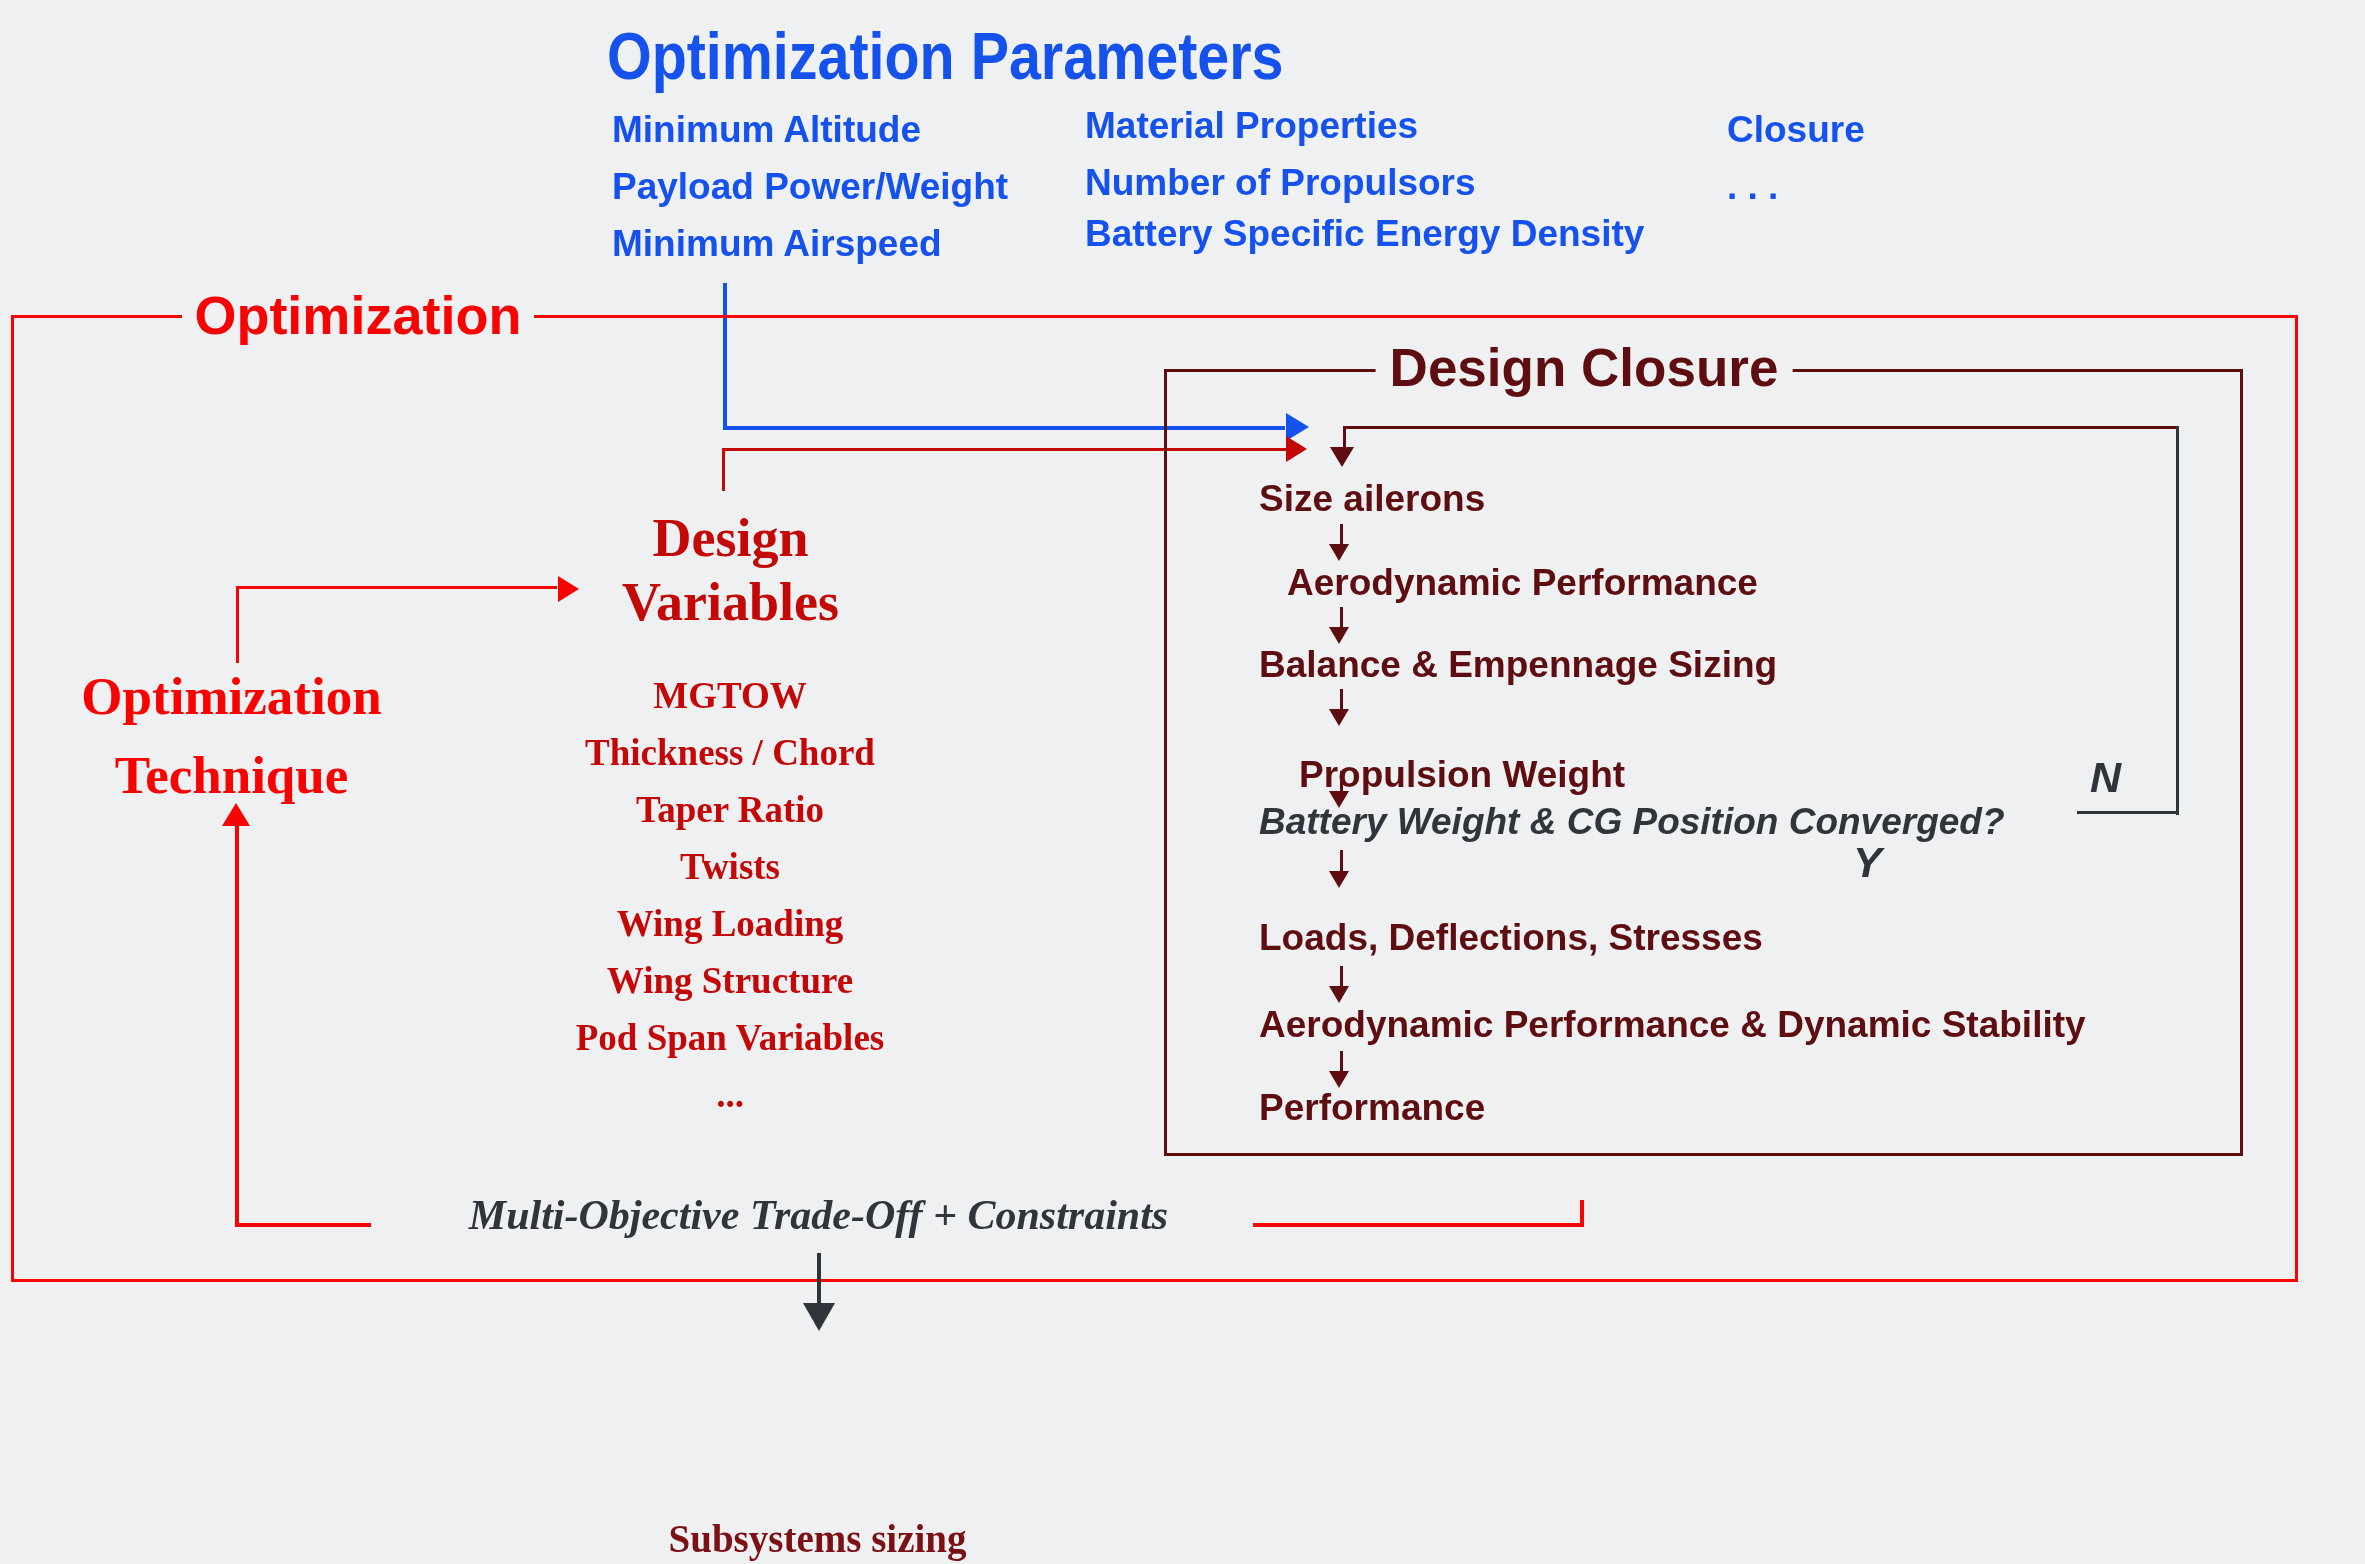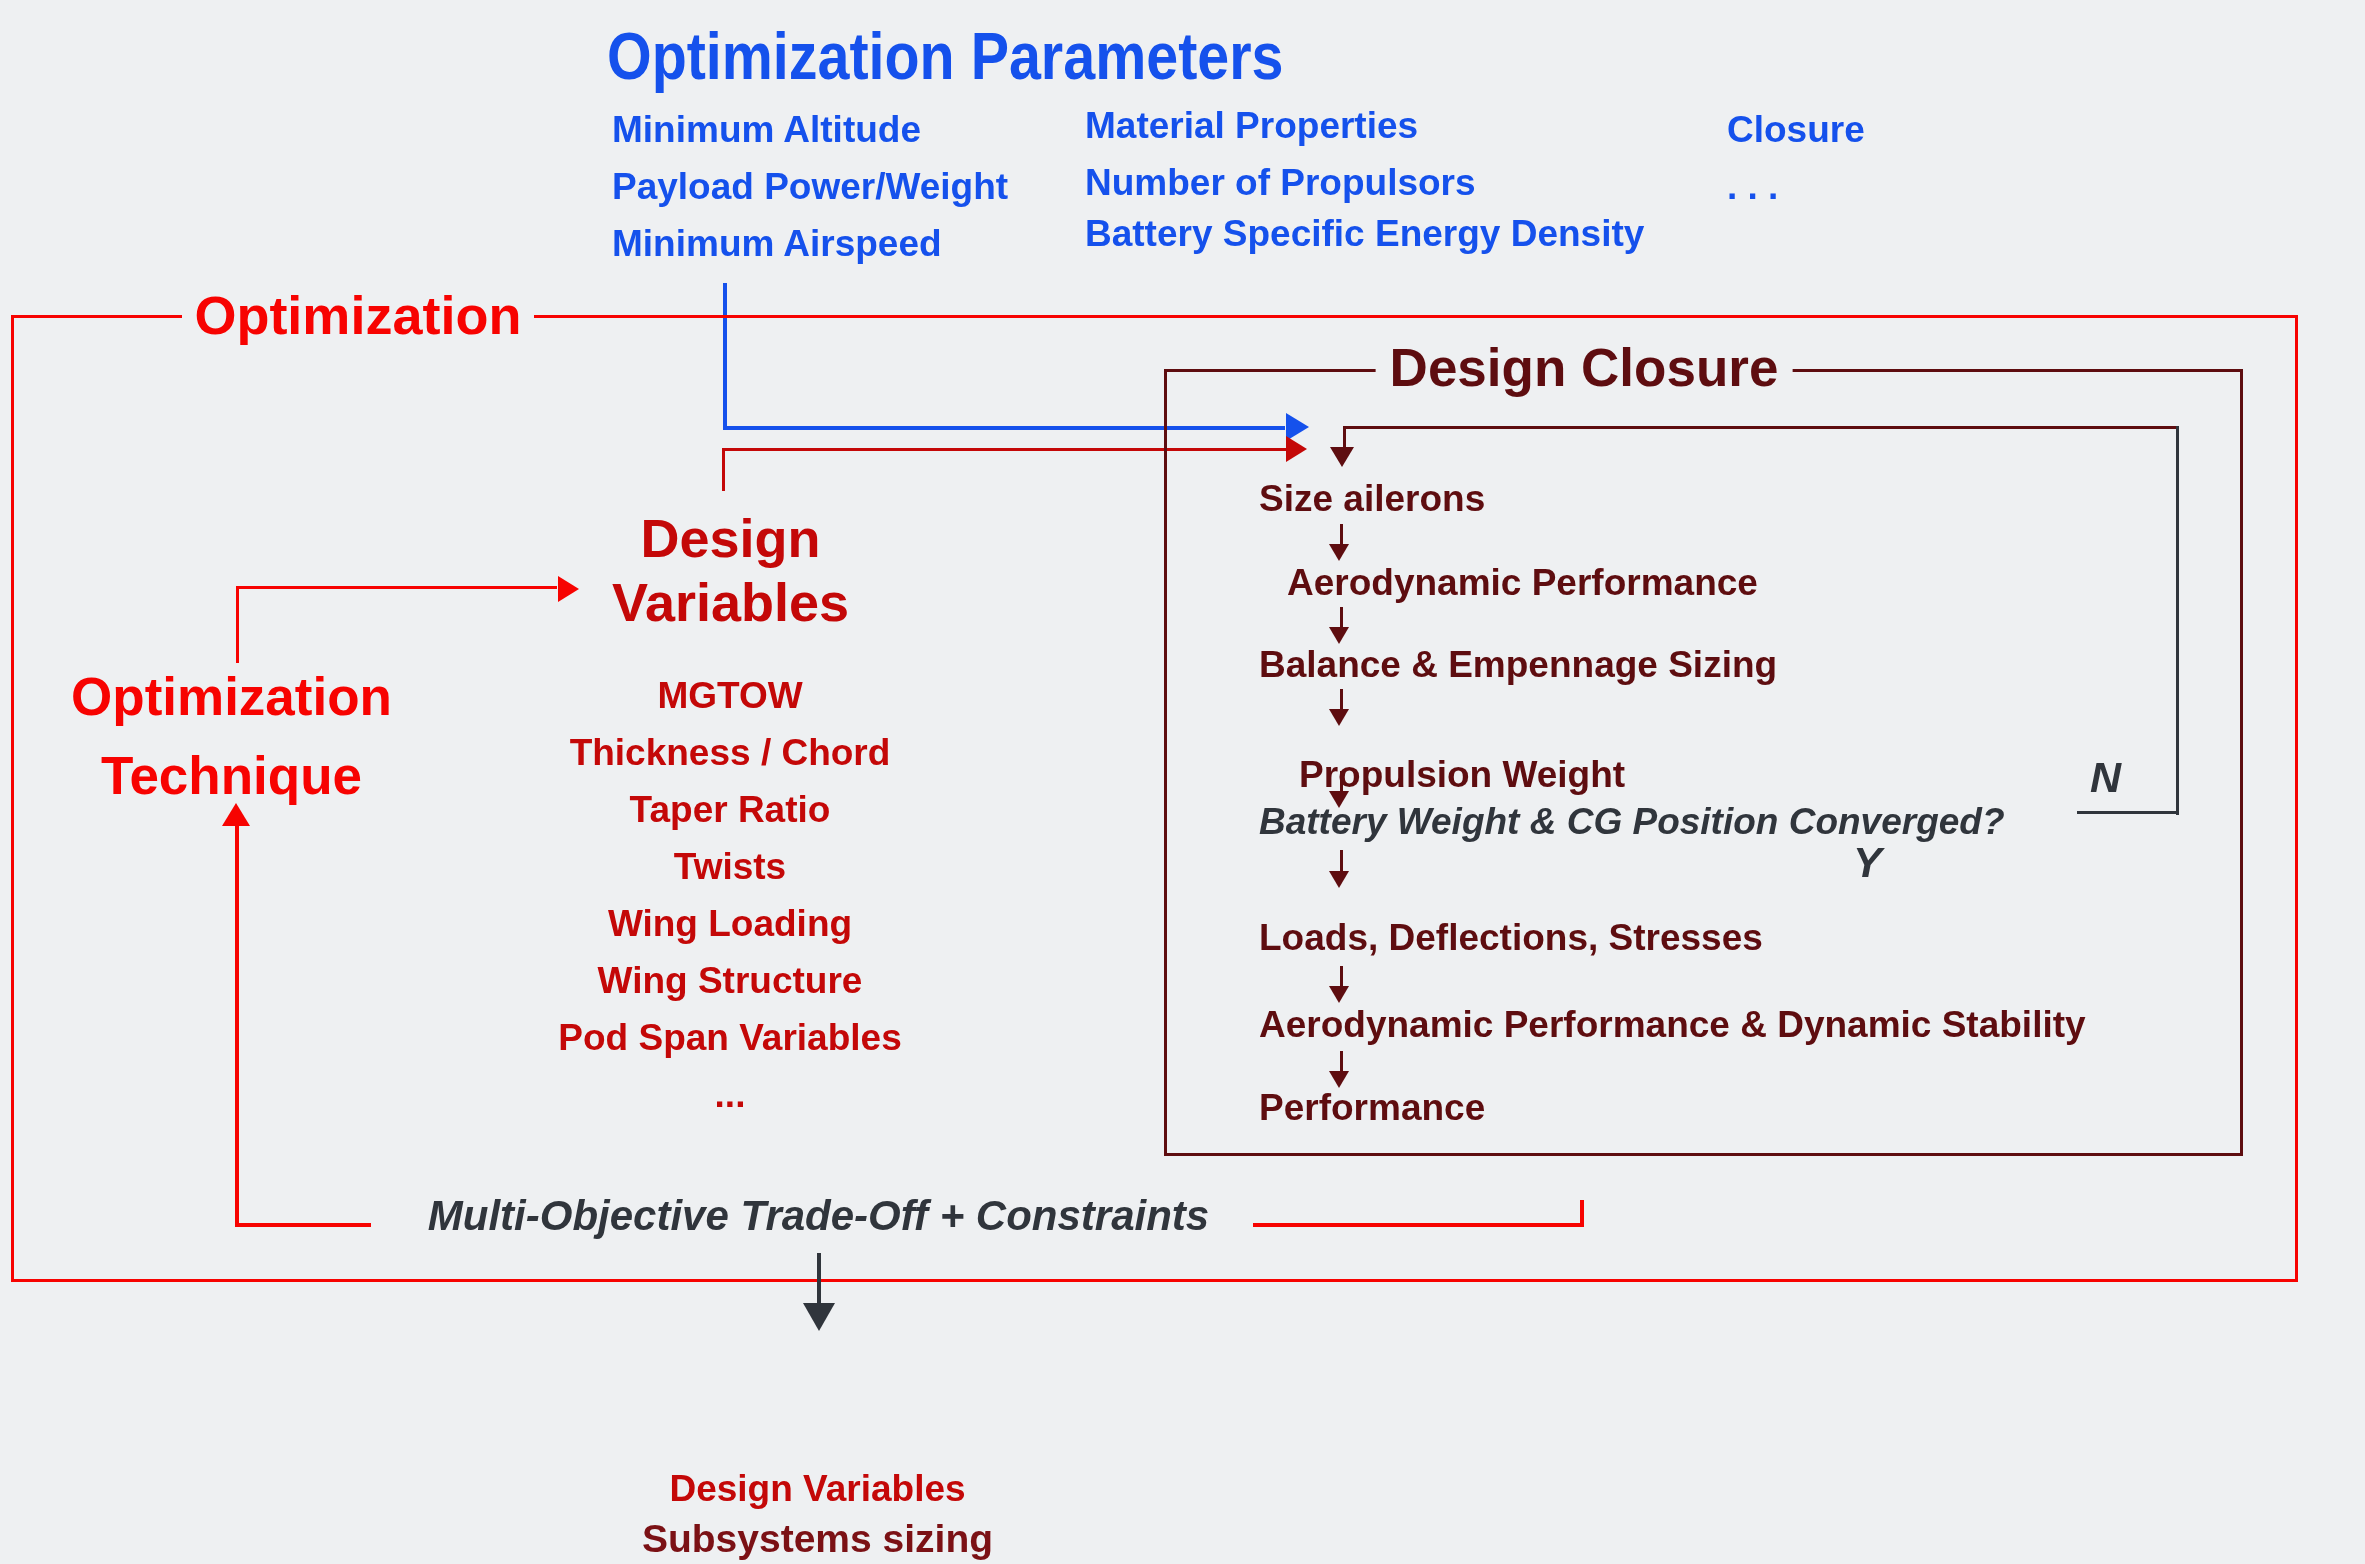--- a/index.html
+++ b/index.html
@@ -10,21 +10,21 @@
   .t{position:absolute;white-space:nowrap;}
   .blue{color:#1551ec;}
   .red{color:#f70301;}
   .crimson{color:#c40808;}
   .maroon{color:#5e0d10;}
   .maroon2{color:#7b1115;}
   .charcoal{color:#30353c;}
   .b{font-weight:700;}
   .sb{font-weight:600;}
   .it{font-style:italic;}
-  .ctr{text-align:center;}
+  .ctr{text-align:center;font-family:Liberation Serif, serif;}
   .condense{transform:scaleX(0.87);transform-origin:0 50%;}
   
   .hline,.vline{position:absolute;}
   .hline{height:3.1px;}
   .vline{width:3.1px;}
   .bg-blue{background:#1551ec;}
   .bg-red{background:#f70301;}
   .bg-crimson{background:#c40808;}
   .bg-maroon{background:#5e0d10;}
   .bg-black{background:#30353c;}
@@ -143,17 +143,16 @@
   <div class="t charcoal b it" style="left:1853px;top:838px;font-size:43px;line-height:49px;">Y</div>
 
   <div class="t charcoal sb it ctr" style="left:355px;top:1191px;width:927px;font-size:42px;line-height:49px;">Multi-Objective Trade-Off + Constraints</div>
 
   <div class="hline bg-red" style="left:1253px;top:1223px;width:331px;height:3.9px;"></div>
   <div class="vline bg-red" style="left:1580px;top:1200px;height:26px;width:3.9px;"></div>
 
   <div class="vline bg-black" style="left:817px;top:1253px;height:51px;width:3.9px;"></div>
   <div class="ah ah-down-black" style="left:803px;top:1303px;"></div>
 
-  <div class="t crimson b ctr" style="left:547px;top:1466px;width:541px;font-size:37px;line-height:45px;">Design Variables</div>
   <div class="t maroon2 b ctr" style="left:547px;top:1516px;width:541px;font-size:39px;line-height:45px;">Subsystems sizing</div>
 
 </div>
 
 
 </body></html>

